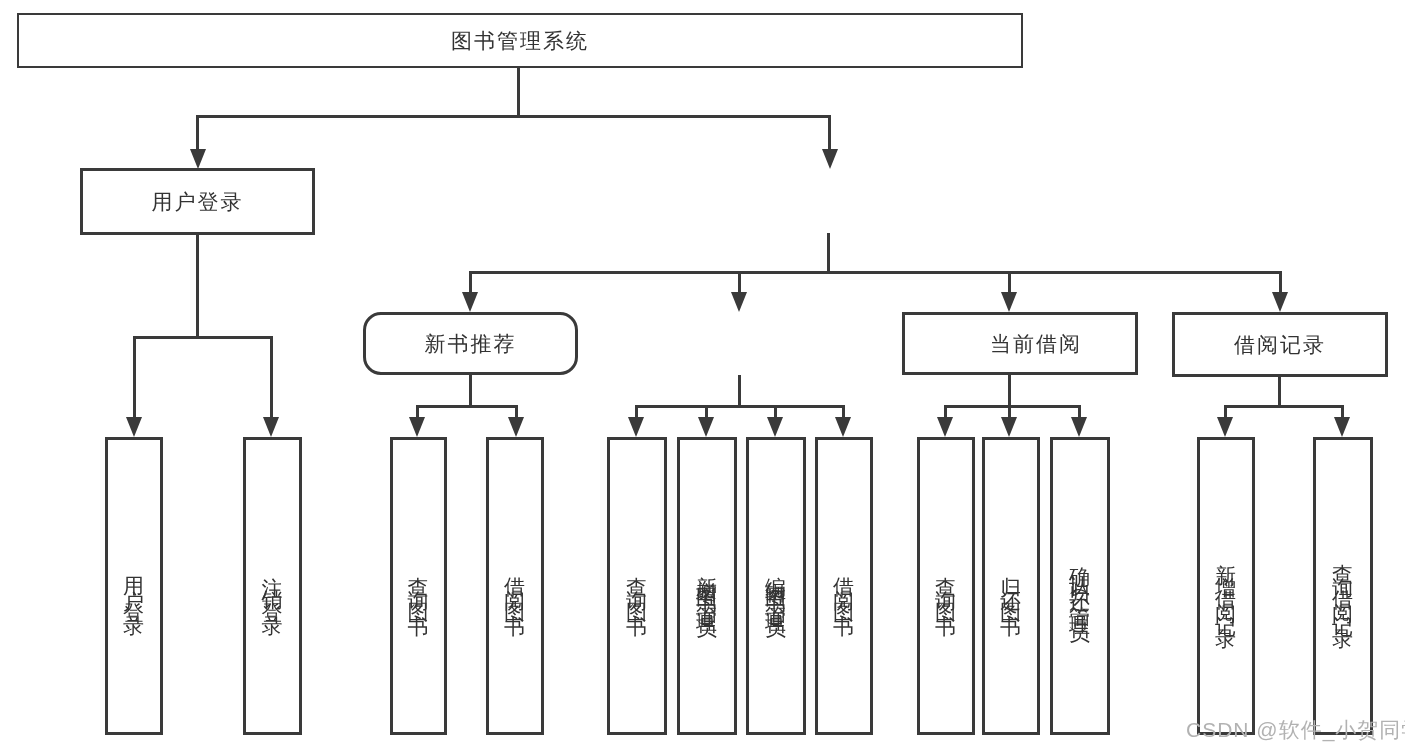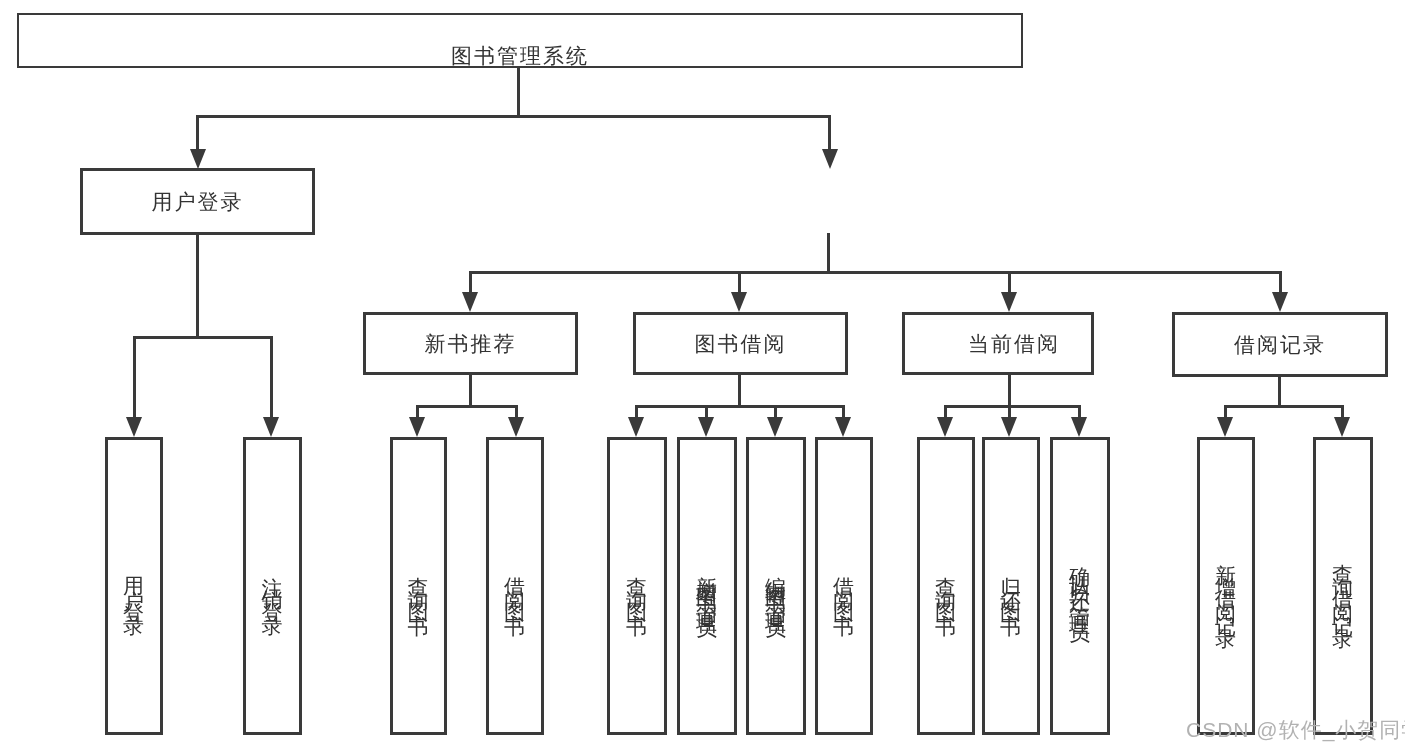--- a/index.html
+++ b/index.html
@@ -28,21 +28,21 @@
   .watermark{
     position:absolute;left:1186px;top:716px;z-index:5;
     font-size:21px;color:#b2b2b2;letter-spacing:1px;white-space:nowrap;
   }
 </style>
 </head>
 <body>
 
 <div id="canvas">
 
-  <div class="node thin" style="left:17px;top:13px;width:1006px;height:55px;align-items:flex-end;">
+  <div class="node thin" style="left:17px;top:13px;width:1006px;height:55px;">
     <span>图书管理系统</span>
   </div>
 
   <div class="ln" style="left:517px;top:66px;width:3px;height:51px;"></div>
   <div class="ln" style="left:197px;top:115px;width:634px;height:3px;"></div>
   <div class="ln" style="left:196px;top:115px;width:3px;height:36px;"></div>
   <div class="ah" style="left:190px;top:149px;"></div>
   <div class="ln" style="left:828px;top:115px;width:3px;height:36px;"></div>
   <div class="ah" style="left:822px;top:149px;"></div>
 
@@ -61,27 +61,24 @@
   <div class="ln" style="left:469px;top:271px;width:813px;height:3px;"></div>
   <div class="ln" style="left:469px;top:271px;width:3px;height:23px;"></div>
   <div class="ah" style="left:462px;top:292px;"></div>
   <div class="ln" style="left:738px;top:271px;width:3px;height:23px;"></div>
   <div class="ah" style="left:731px;top:292px;"></div>
   <div class="ln" style="left:1008px;top:271px;width:3px;height:23px;"></div>
   <div class="ah" style="left:1001px;top:292px;"></div>
   <div class="ln" style="left:1279px;top:271px;width:3px;height:23px;"></div>
   <div class="ah" style="left:1272px;top:292px;"></div>
 
-  <div class="node" style="left:363px;top:312px;width:215px;height:63px;">
+  <div class="node" style="left:363px;top:312px;width:215px;height:63px;border-radius:18px;">
     <span>新书推荐</span>
   </div>
-  <div class="node" style="left:633px;top:312px;width:215px;height:63px;">
-    <span>图书借阅</span>
-  </div>
-  <div class="node" style="left:902px;top:312px;width:192px;height:63px;padding-left:32px;">
+  <div class="node" style="left:902px;top:312px;width:236px;height:63px;padding-left:32px;">
     <span>当前借阅</span>
   </div>
   <div class="node" style="left:1172px;top:312px;width:216px;height:65px;">
     <span>借阅记录</span>
   </div>
 
   <div class="ln" style="left:469px;top:375px;width:3px;height:33px;"></div>
   <div class="ln" style="left:416px;top:405px;width:102px;height:3px;"></div>
   <div class="ln" style="left:416px;top:405px;width:3px;height:14px;"></div>
   <div class="ah" style="left:409px;top:417px;"></div>

